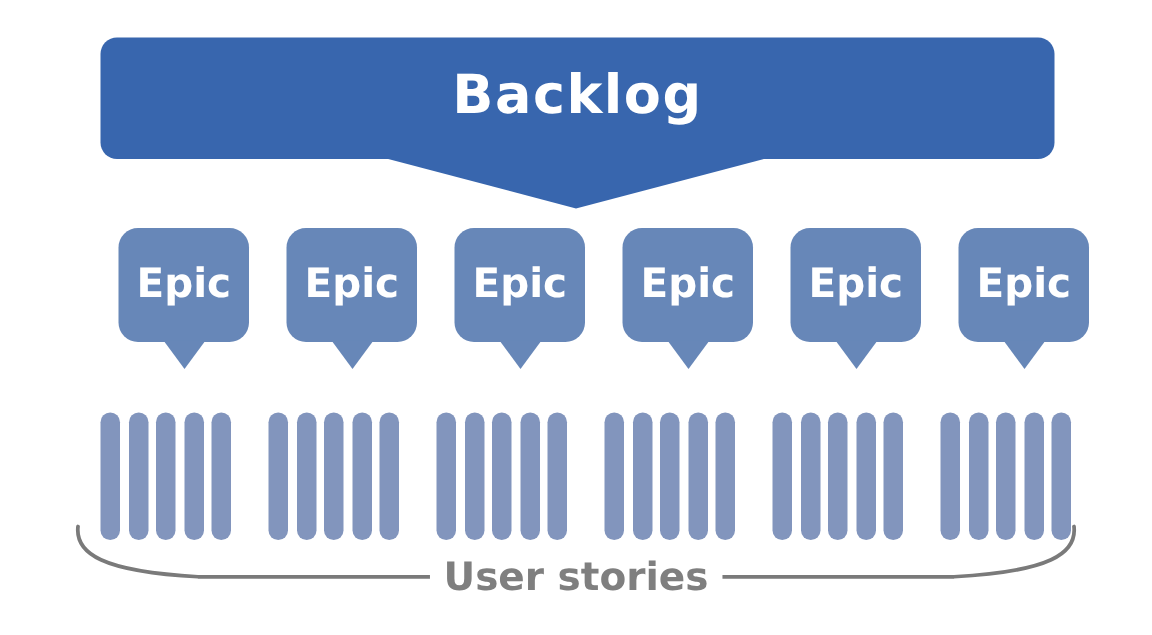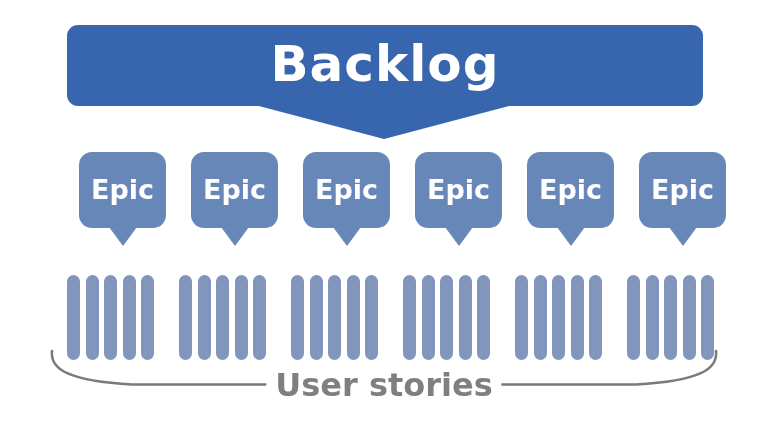--- a/index.html
+++ b/index.html
@@ -24,21 +24,21 @@
     width: 636px;
     height: 81px;
     background: var(--banner, #3866ae);
     border-radius: 11px;
     display: flex;
     align-items: center;
     justify-content: center;
   }
   .banner-label {
     color: var(--banner-text, #ffffff);
-    font-size: 50px;
+    font-size: 36px;
     font-weight: bold;
     letter-spacing: 1px;
     padding-bottom: 4px;
   }
   .banner-pointer {
     position: absolute;
     left: 255px;
     top: 105px;
     width: 0;
     height: 0;
@@ -118,21 +118,21 @@
     height: 423px;
     pointer-events: none;
   }
   .stories-label {
     position: absolute;
     left: 384px;
     top: 385px;
     transform: translate(-50%, -50%);
     background: var(--bg, #ffffff);
     color: var(--label-text, #7f7f7f);
-    font-size: 32px;
+    font-size: 26px;
     font-weight: bold;
     padding: 0 9px;
     white-space: nowrap;
     text-align: center;
   }
 </style>
 </head>
 <body>
 
 <div class="canvas">

